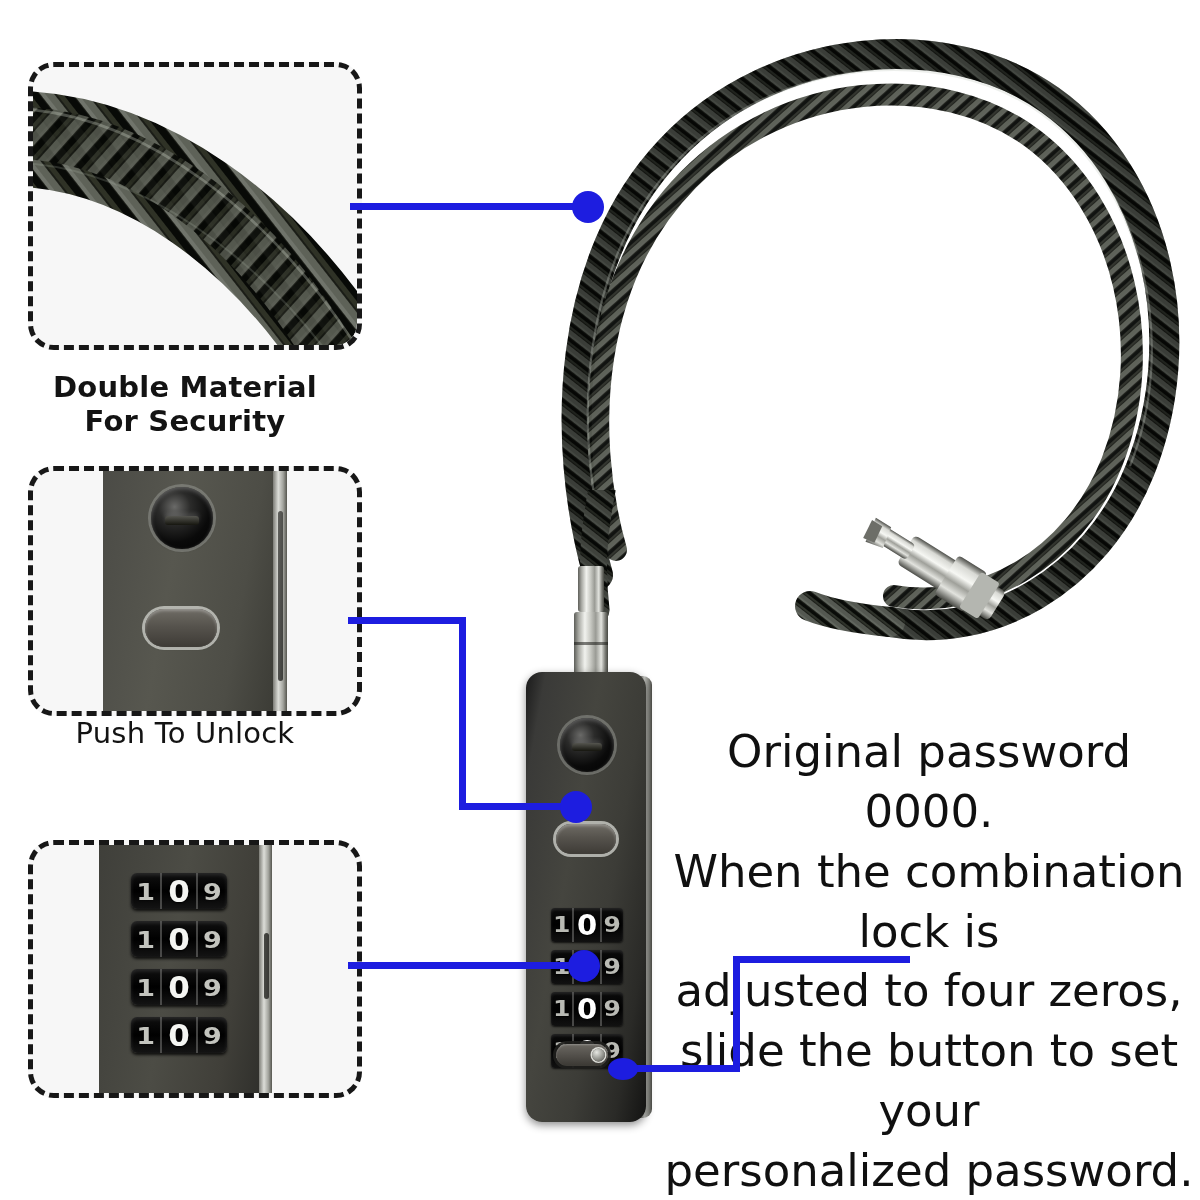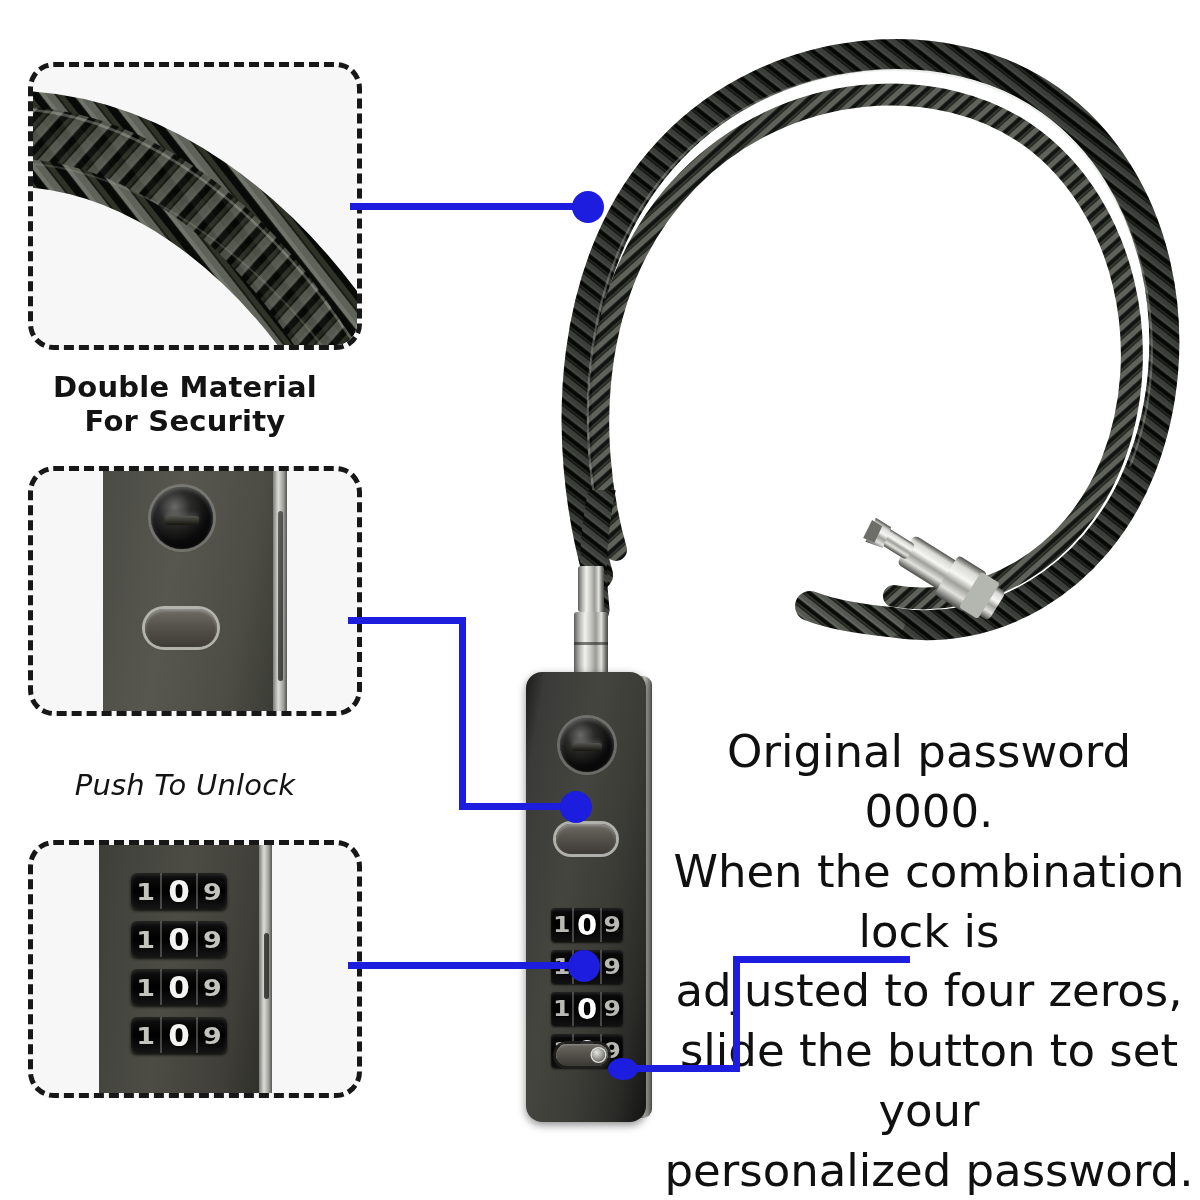--- a/index.html
+++ b/index.html
@@ -407,21 +407,21 @@
 
   <div class="inset" style="left:28px;top:466px;width:334px;height:250px;">
     <div class="inset-clip">
       <div class="inset-lock-face" style="left:70px;top:-8px;width:170px;height:268px;"></div>
       <div class="inset-lock-edge" style="left:240px;top:-8px;width:14px;height:268px;"></div>
       <div style="position:absolute;left:245px;top:40px;width:5px;height:170px;border-radius:3px;background:linear-gradient(180deg,#2b2b28,#121210);opacity:.7;"></div>
       <div class="keyhole" style="left:118px;top:16px;width:62px;height:62px;"></div>
       <div class="push-btn" style="left:112px;top:138px;width:72px;height:38px;"></div>
     </div>
   </div>
-  <div class="caption" style="top:768px;font-style:italic;">Push To Unlock</div>
+  <div class="caption" style="top:716px;">Push To Unlock</div>
 
   <div class="inset" style="left:28px;top:840px;width:334px;height:258px;">
     <div class="inset-clip">
       <div class="inset-lock-face" style="left:66px;top:-10px;width:160px;height:278px;
                   background:linear-gradient(100deg,#3f3f3a 0%,#4c4c45 45%,#403f39 78%,#2f2f2b 100%);"></div>
       <div class="inset-lock-edge" style="left:226px;top:-10px;width:13px;height:278px;"></div>
       <div style="position:absolute;left:231px;top:88px;width:5px;height:66px;border-radius:3px;background:#171714;opacity:.75;"></div>
 
       <div style="position:absolute;left:98px;top:28px;width:96px;">
         <div class="big-dial-row" style="height:36px;margin-bottom:12px;">

